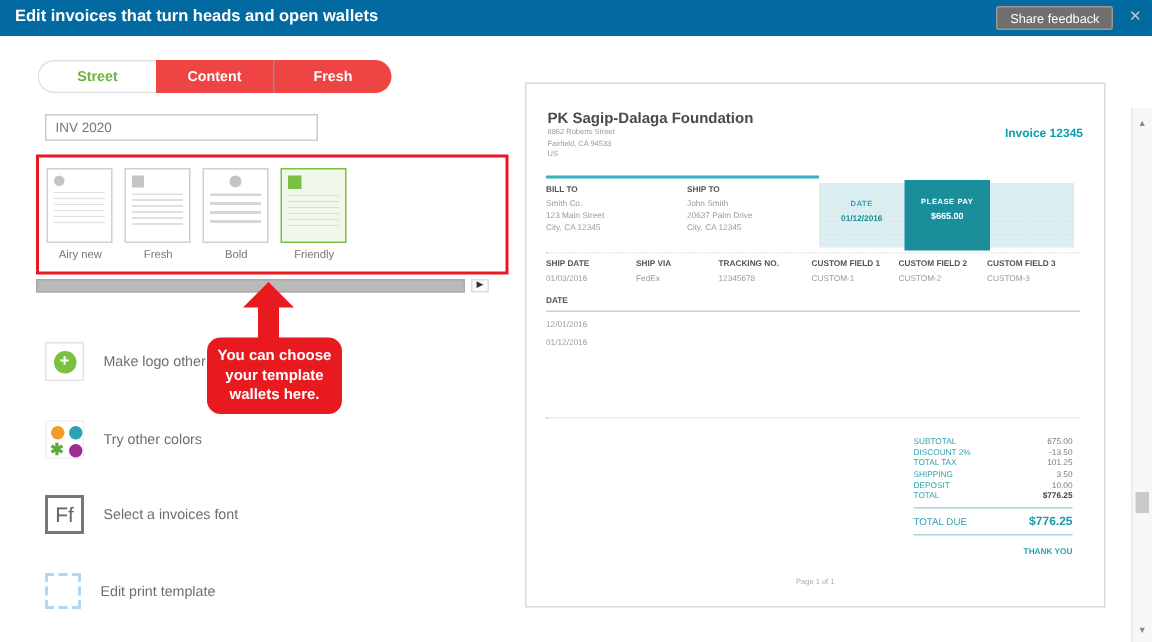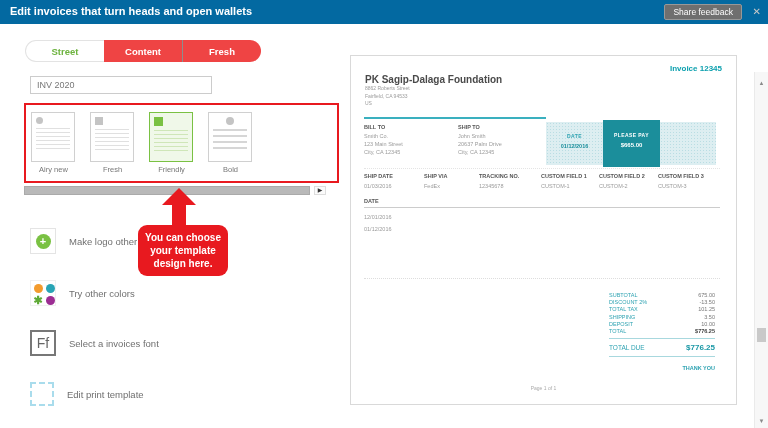--- a/index.html
+++ b/index.html
@@ -21,21 +21,21 @@
   .tab-gray{display:flex;background:#ef4444;border-radius:0 11px 11px 0;overflow:hidden}
   .tab-dark{width:78px;color:#fff}
   .tab-dark.second{border-left:1px solid #8d8d8d}
 
   
   .inv-input{position:absolute;left:30px;top:76px;width:168px;height:16px;border:1px solid #ccc;
              font-size:9px;color:#777;padding:0 6px;font-family:inherit}
 
   
   .strip{position:absolute;left:24px;top:103px;width:315px;height:80px;border:2px solid #e8191f;
-         display:flex;gap:14px;padding:7px 2px 0 5px;box-sizing:border-box;overflow:hidden;background:#fff}
+         display:flex;gap:7px;padding:7px 2px 0 5px;box-sizing:border-box;overflow:hidden;background:#fff}
   .thumb{width:45px;flex:0 0 auto;cursor:pointer}
   .thumb-card{width:44px;height:50px;background:#fff;border:1px solid #d0d0d0;box-sizing:border-box;
               padding:4px;position:relative}
   .thumb-label{font-size:7.5px;color:#777;text-align:center;margin-top:3px;white-space:nowrap}
   .t-logo{width:7px;height:7px;background:#c4c4c4}
   .t-circle .t-logo{border-radius:50%}
   .t-bold .t-logo{margin:0 auto;border-radius:50%;width:8px;height:8px}
   .t-fresh .t-logo,.t-modern .t-logo{width:8px;height:8px}
   .t-rule{height:1px;background:#bbb;margin-top:3px}
   .t-lines{margin-top:4px;height:22px;background:repeating-linear-gradient(to bottom,#e0e0e0 0 1px,transparent 1px 4px)}
@@ -78,21 +78,21 @@
   .icon-font{width:26px;height:26px;border:2px solid #777;box-sizing:border-box;color:#666;
              font-size:14px;display:flex;align-items:center;justify-content:center}
   .icon-print{width:24px;height:24px;border:2px dashed #a9dcec;box-sizing:border-box;background:#fff}
 
   
   .paper{position:absolute;left:350px;top:55px;width:387px;height:350px;background:#fff;
          border:1px solid #d9d9d9;box-sizing:border-box}
   .company{position:absolute;left:14px;top:18px}
   .company-name{font-size:10px;font-weight:bold;color:#4a4a4a}
   .addr-line{font-size:5px;color:#9b9b9b;line-height:1.5}
-  .inv-num{position:absolute;right:14px;top:8px;font-size:8px;font-weight:bold;color:#0ca0ae}
+  .inv-num{position:absolute;right:14px;top:28px;font-size:8px;font-weight:bold;color:#0ca0ae}
   .teal-rule{position:absolute;left:13px;top:61px;width:182px;height:2px;background:#3ab0bf}
   .band-light{position:absolute;left:195px;top:66px;width:170px;height:43px;background-color:#ddeef1;
               background-image:radial-gradient(#b9dde3 0.5px,transparent 0.6px);background-size:3px 3px}
   .date-cell{position:absolute;left:0;top:0;width:57px;height:100%;text-align:center;box-sizing:border-box;padding-top:11px}
   .cell-label{font-size:5px;font-weight:bold;letter-spacing:.4px;color:#2fa3b2}
   .date-cell .cell-value{font-size:5.5px;font-weight:bold;color:#1b8e9b;margin-top:4px}
   .band-dark{position:absolute;left:252px;top:64px;width:57px;height:47px;background:#1b8e9b;
              text-align:center;box-sizing:border-box;padding-top:12px}
   .band-dark .cell-label{color:#fff}
   .band-dark .cell-value{font-size:6px;font-weight:bold;color:#fff;margin-top:4px}
@@ -158,42 +158,42 @@
       </div>
     <div class="thumb-label">Airy new</div>
   </div>
   <div class="thumb t-modern">
     <div class="thumb-card">
         <div class="t-logo"></div>
         <div class="t-lines"></div>
       </div>
     <div class="thumb-label">Fresh</div>
   </div>
+  <div class="thumb t-bold">
+    <div class="thumb-card">
+        <div class="t-logo"></div>
+        <div class="t-lines"></div>
+      </div>
+    <div class="thumb-label">Bold</div>
+  </div>
   <div class="thumb t-friendly">
     <div class="thumb-card">
         <div class="t-logo"></div>
         <div class="t-lines"></div>
       </div>
     <div class="thumb-label">Friendly</div>
   </div>
-  <div class="thumb t-bold">
-    <div class="thumb-card">
-        <div class="t-logo"></div>
-        <div class="t-lines"></div>
-      </div>
-    <div class="thumb-label">Bold</div>
-  </div>
 </div>
 
 <div class="hscroll-track"></div>
 <div class="hscroll-btn">▶</div>
 
 <div class="arrow-head"></div>
 <div class="arrow-shaft"></div>
-<div class="callout-box">You can choose your template design here.</div>
+<div class="callout-box">You can choose your template wallets here.</div>
 
 <div class="opt" style="top:228px">
   <span class="icon-box">
     <span class="green-circle">+</span>
   </span>
   <span class="opt-label">Make logo other</span>
 </div>
 <div class="opt" style="top:280px">
   <span class="icon-colors">
     <span class="dot dot-orange"></span>

